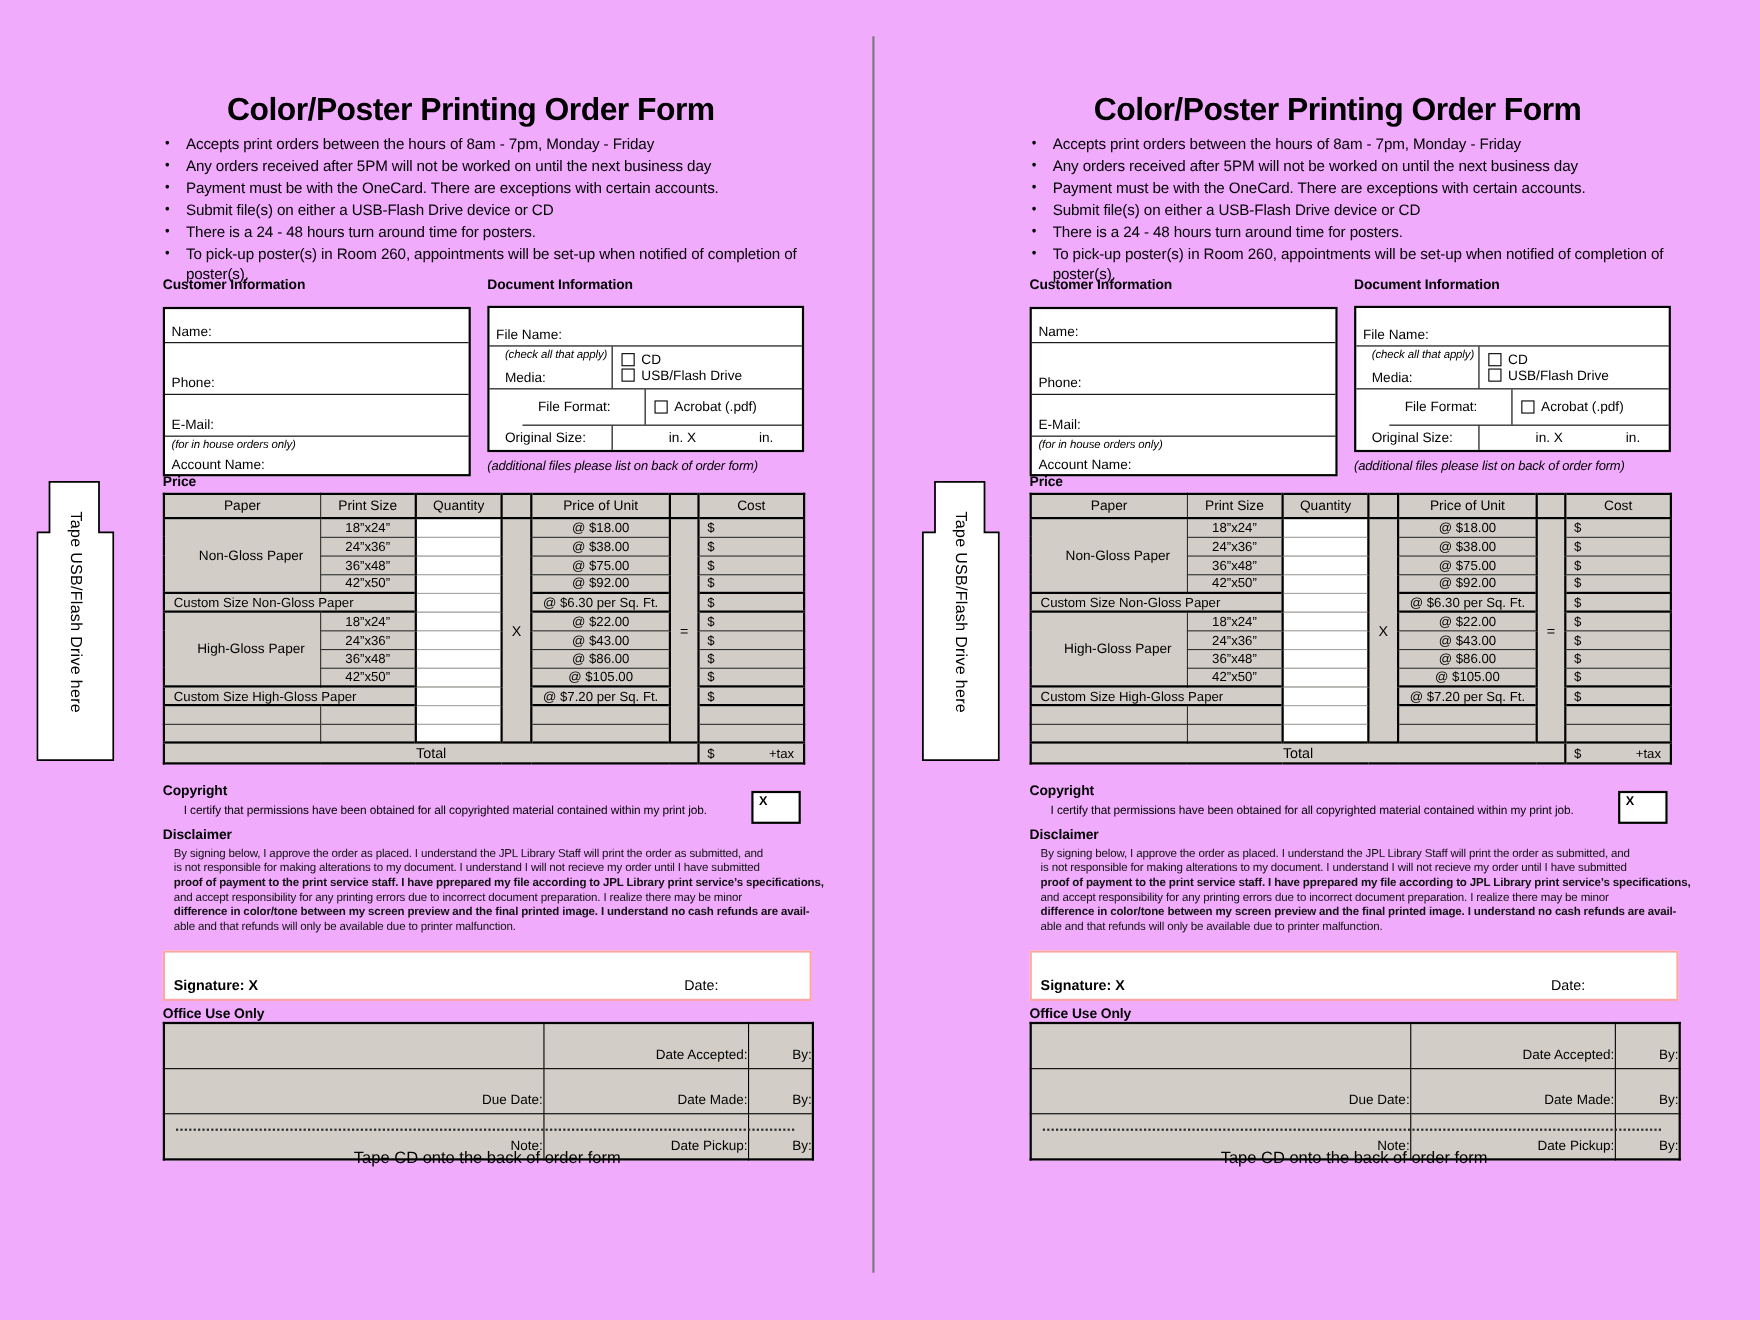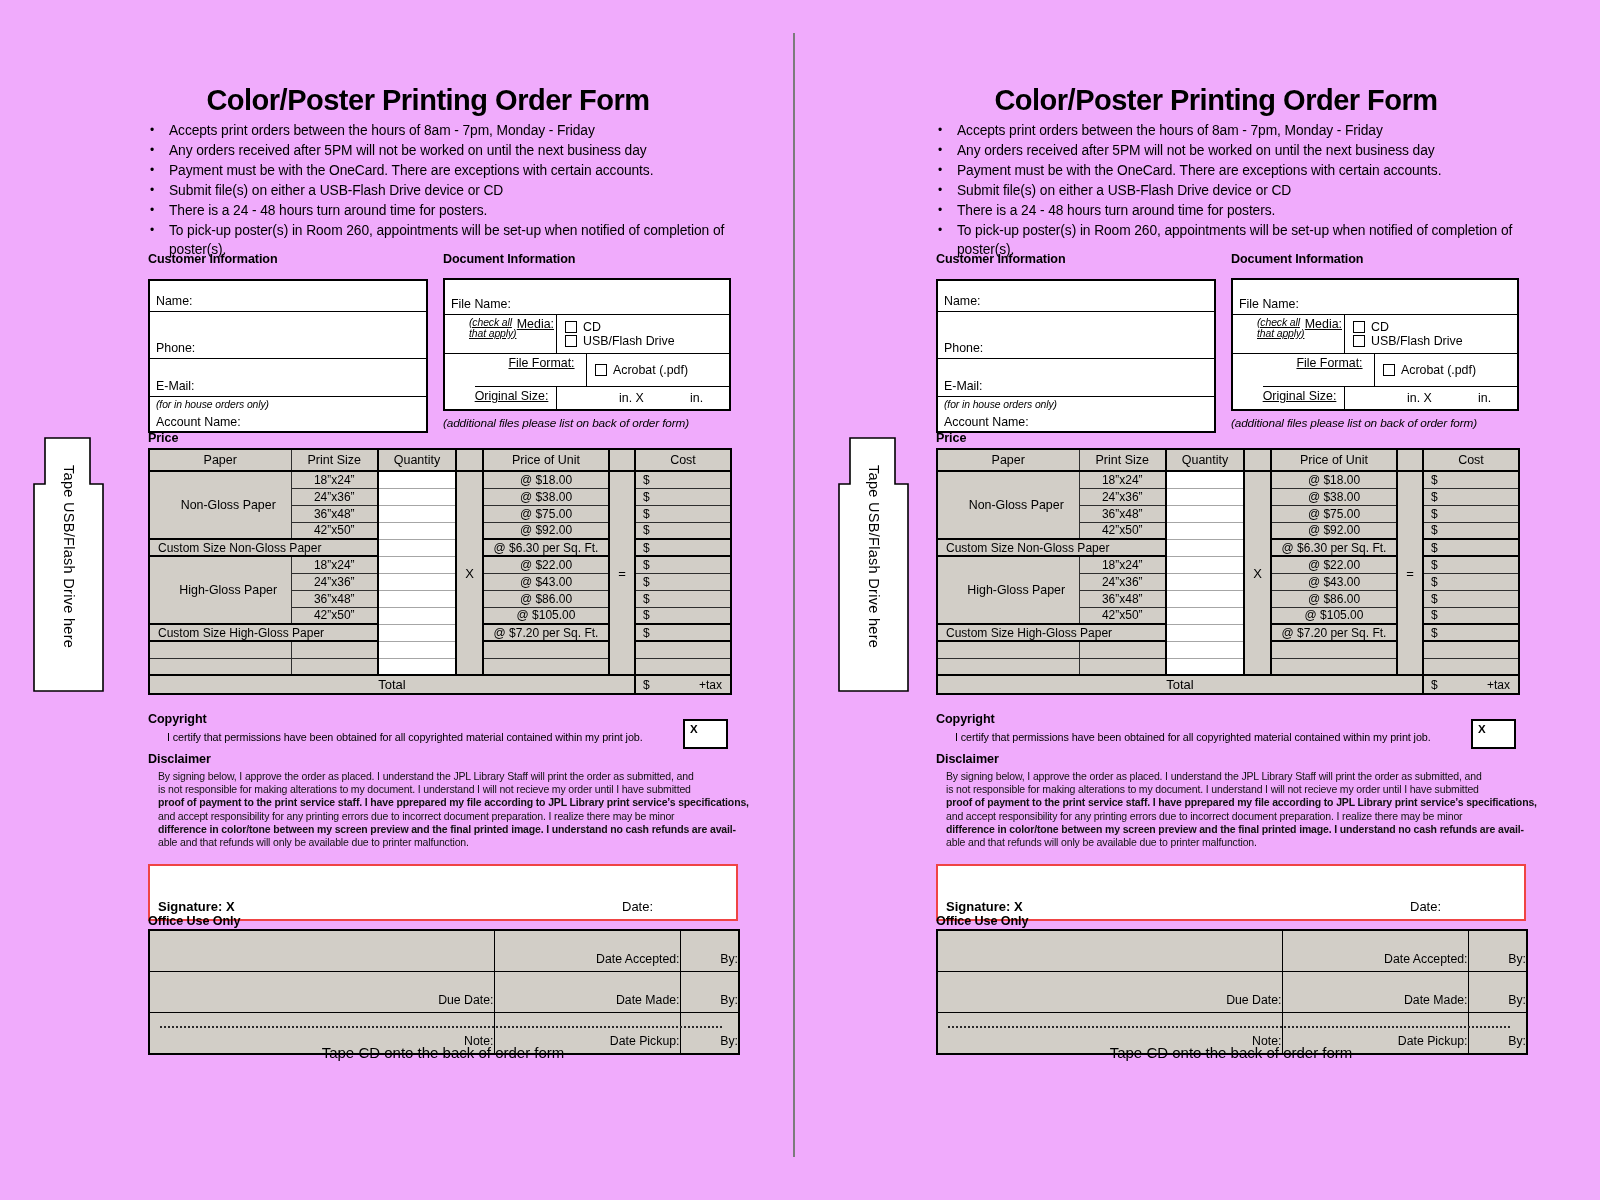--- a/index.html
+++ b/index.html
@@ -28,26 +28,26 @@
   .note-italic{font-style:italic;font-size:10.4px;letter-spacing:-0.1px;}
 
   
   .doc-box{left:443px;top:278px;width:288px;height:133px;border:2px solid #000;background:#fff;box-sizing:border-box;font-size:12.4px;}
   .drow{box-sizing:border-box;display:flex;border-bottom:1.5px solid #000;}
   .drow:last-child{border-bottom:none;}
   .fn-row{height:35px;align-items:flex-end;padding:0 0 3px 6px;}
   .media-row{height:39px;}
   .format-row{height:33px;margin-left:30px;}
   .size-row{height:22px;}
-  .dleft{box-sizing:border-box;flex:0 0 112px;border-right:1.5px solid #000;display:flex;justify-content:space-between;padding:2px 2px 3px 24px;text-decoration:underline;}
+  .dleft{box-sizing:border-box;flex:0 0 112px;border-right:1.5px solid #000;display:flex;flex-direction:column;justify-content:space-between;padding:2px 2px 3px 14px;}
   .dleft.center{justify-content:center;}
   .dright{box-sizing:border-box;flex:1;display:flex;flex-direction:column;justify-content:center;gap:0;padding-left:8px;position:relative;}
   .cbline{display:flex;align-items:center;}
   .cb{box-sizing:border-box;width:12px;height:12px;border:1.5px solid #000;background:#fff;display:inline-block;margin-right:6px;flex:0 0 12px;}
-  .in-x{position:absolute;left:62px;top:50%;transform:translateY(-50%);}
+  .in-x{position:absolute;left:51px;top:50%;transform:translateY(-50%);}
   .in-2{position:absolute;left:133px;top:50%;transform:translateY(-50%);}
   .add-note{left:443px;top:416px;width:292px;font-style:italic;font-size:11.8px;letter-spacing:-0.15px;white-space:nowrap;}
 
   
   .price-table{left:148px;top:448px;border-collapse:collapse;table-layout:fixed;background:#d2cec7;border:2px solid #000;}
   .price-table td,.price-table th{border:1px solid #2e2e2e;text-align:center;vertical-align:middle;padding:0;font-size:12px;font-weight:normal;overflow:hidden;}
   .price-table tr{height:17px;}
   .price-table tr.hrow{height:22px;}
   .price-table tr.trow{height:19px;}
   .price-table th{font-size:12.5px;border-bottom:2px solid #000;}
@@ -66,21 +66,21 @@
 
   
   .cr-text{left:167px;top:731px;font-size:10.8px;letter-spacing:-0.1px;white-space:nowrap;}
   .cr-box{left:683px;top:719px;width:45px;height:30px;border:2px solid #000;box-sizing:border-box;background:#fff;}
   .cr-box span{display:block;padding:2px 0 0 5px;font-weight:bold;font-size:11.5px;}
   .disc{left:158px;top:770px;width:580px;}
   .dline{white-space:nowrap;font-size:10.5px;letter-spacing:-0.15px;line-height:13.2px;color:#111;}
   .dline.b{font-weight:bold;}
 
   
-  .sig-box{left:148px;top:864px;width:590px;height:57px;border:2px solid #ef4444;box-sizing:border-box;background:#fff;}
+  .sig-box{left:148px;top:864px;width:590px;height:46px;border:2px solid #fca5a5;box-sizing:border-box;background:#fff;}
   .sig-label{position:absolute;left:8px;bottom:5px;font-weight:bold;font-size:13px;}
   .date-label{position:absolute;left:472px;bottom:5px;font-weight:normal;font-size:13px;}
 
   
   .office-table{left:148px;top:929px;border-collapse:collapse;table-layout:fixed;background:#d2cec7;border:2px solid #000;}
   .office-table td{border:1px solid #000;height:24px;font-size:12.3px;padding:16px 0 0 6px;text-align:right;vertical-align:middle;overflow:hidden;}
 
   .dotted{left:160px;top:1026px;width:562px;border-top:2px dotted #2a2a2a;height:0;}
   .footer-note{left:148px;top:1044px;width:590px;text-align:center;font-size:15px;}
 

